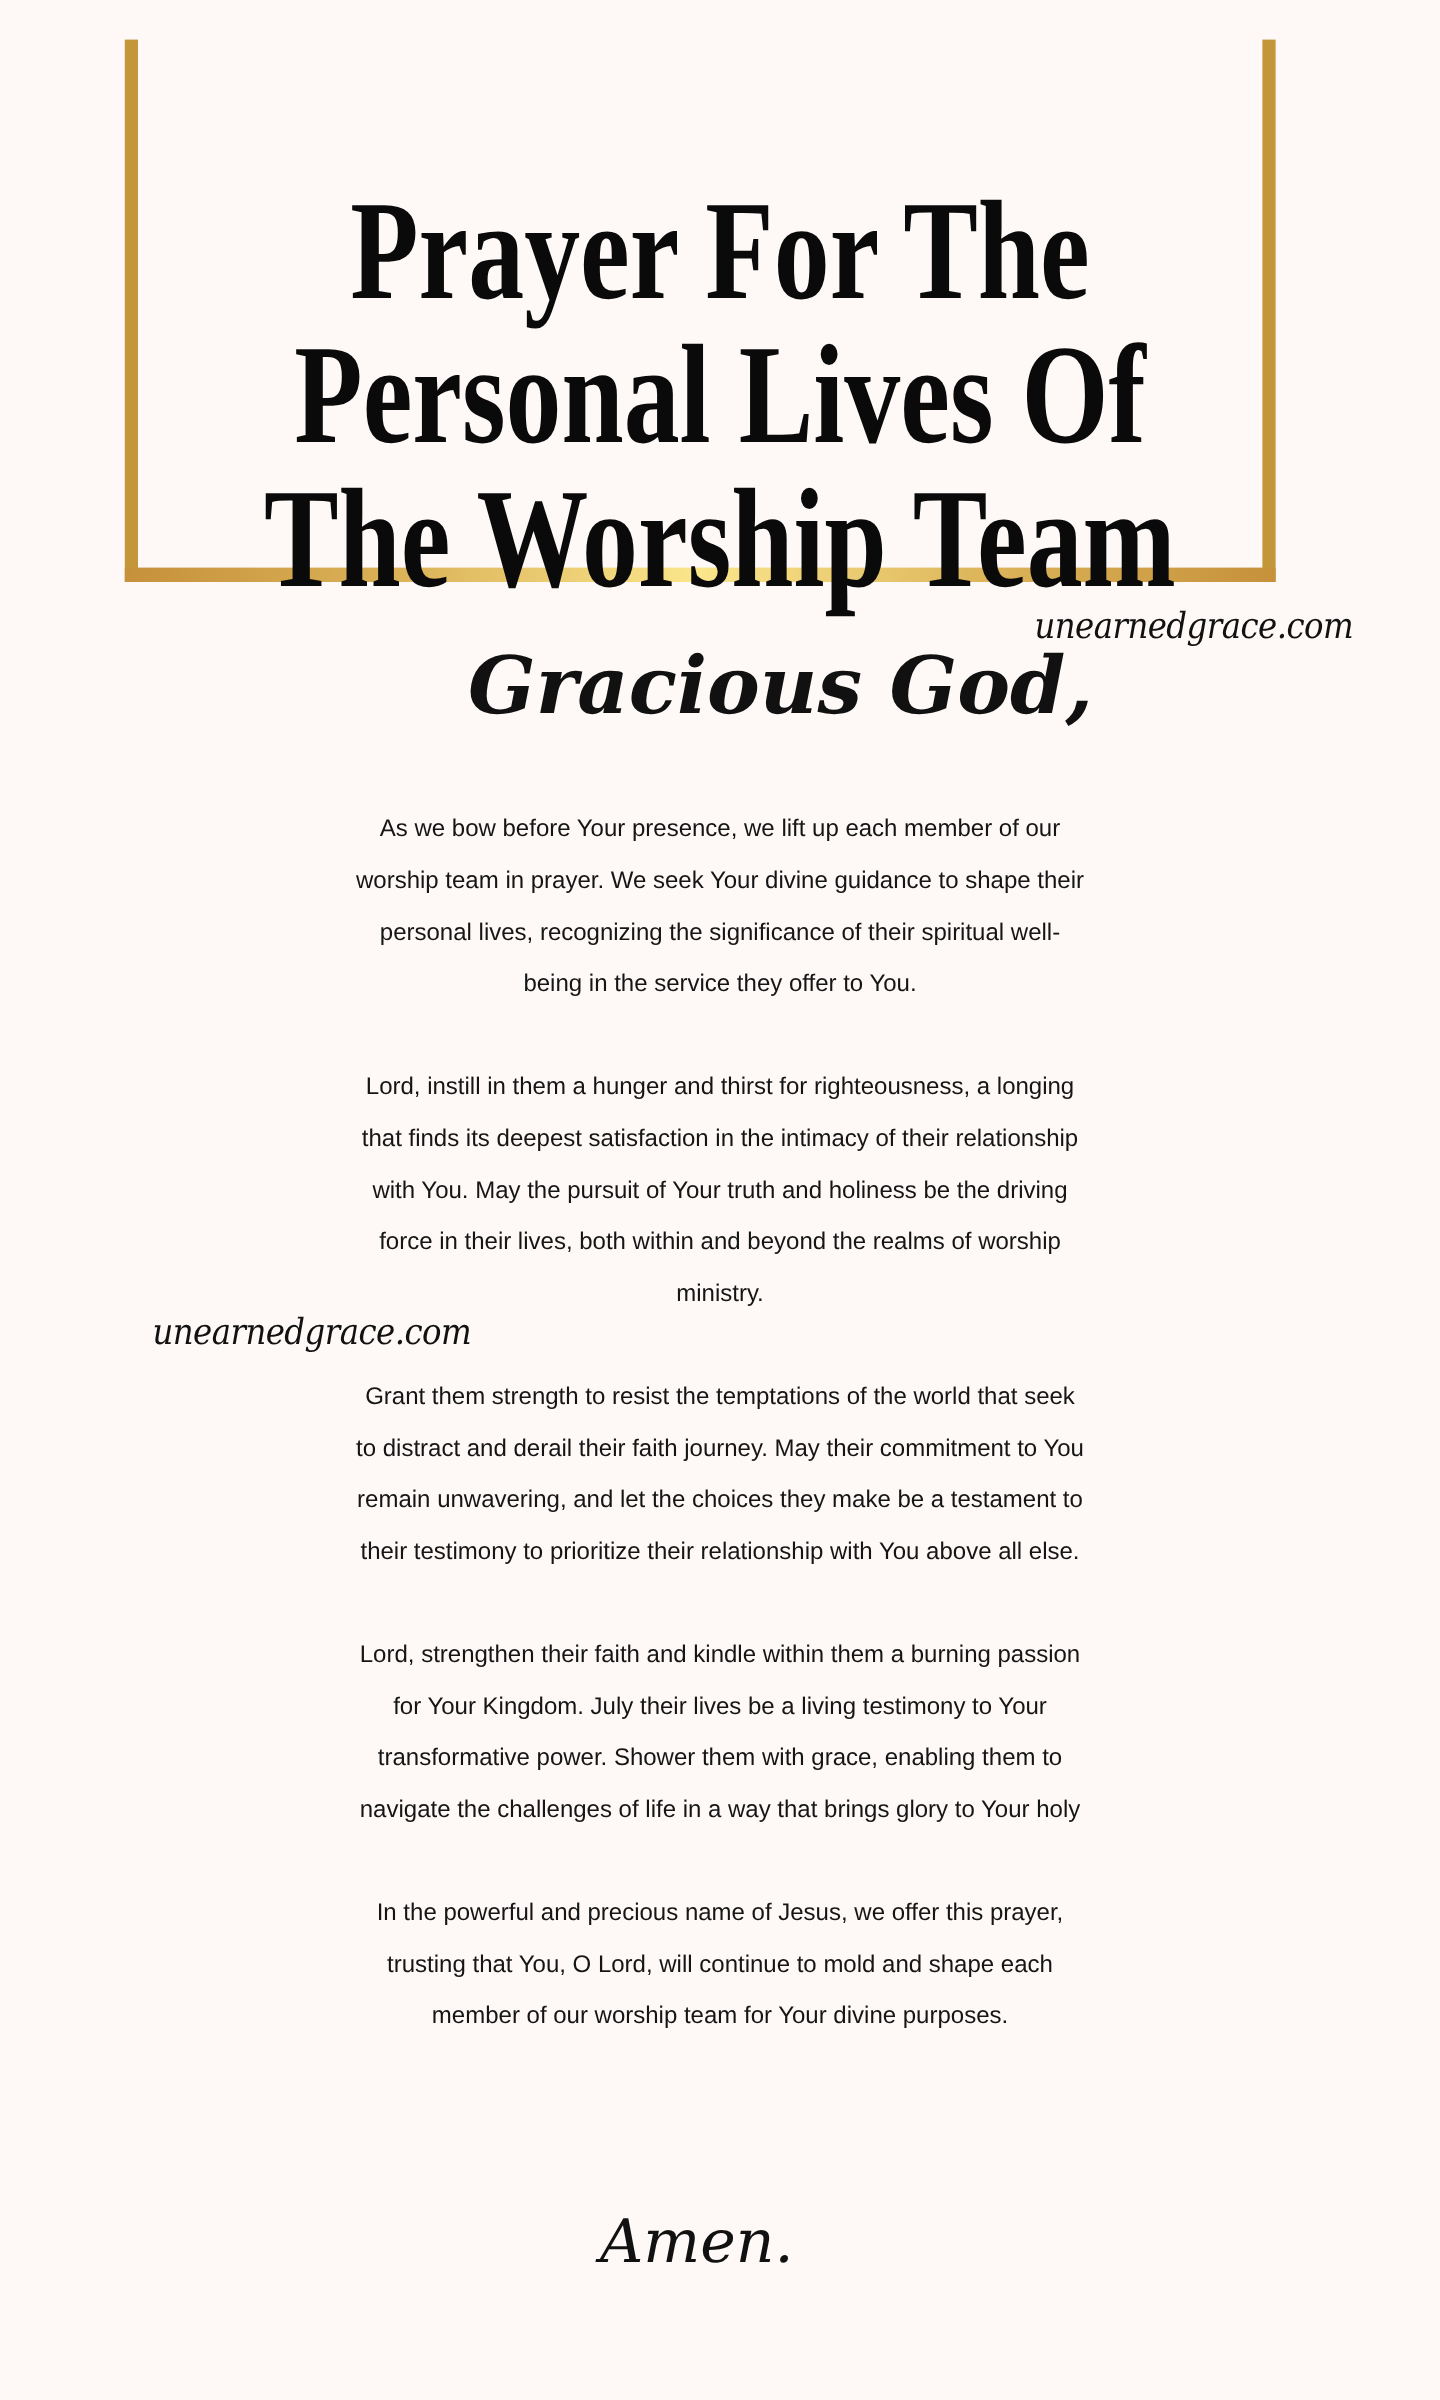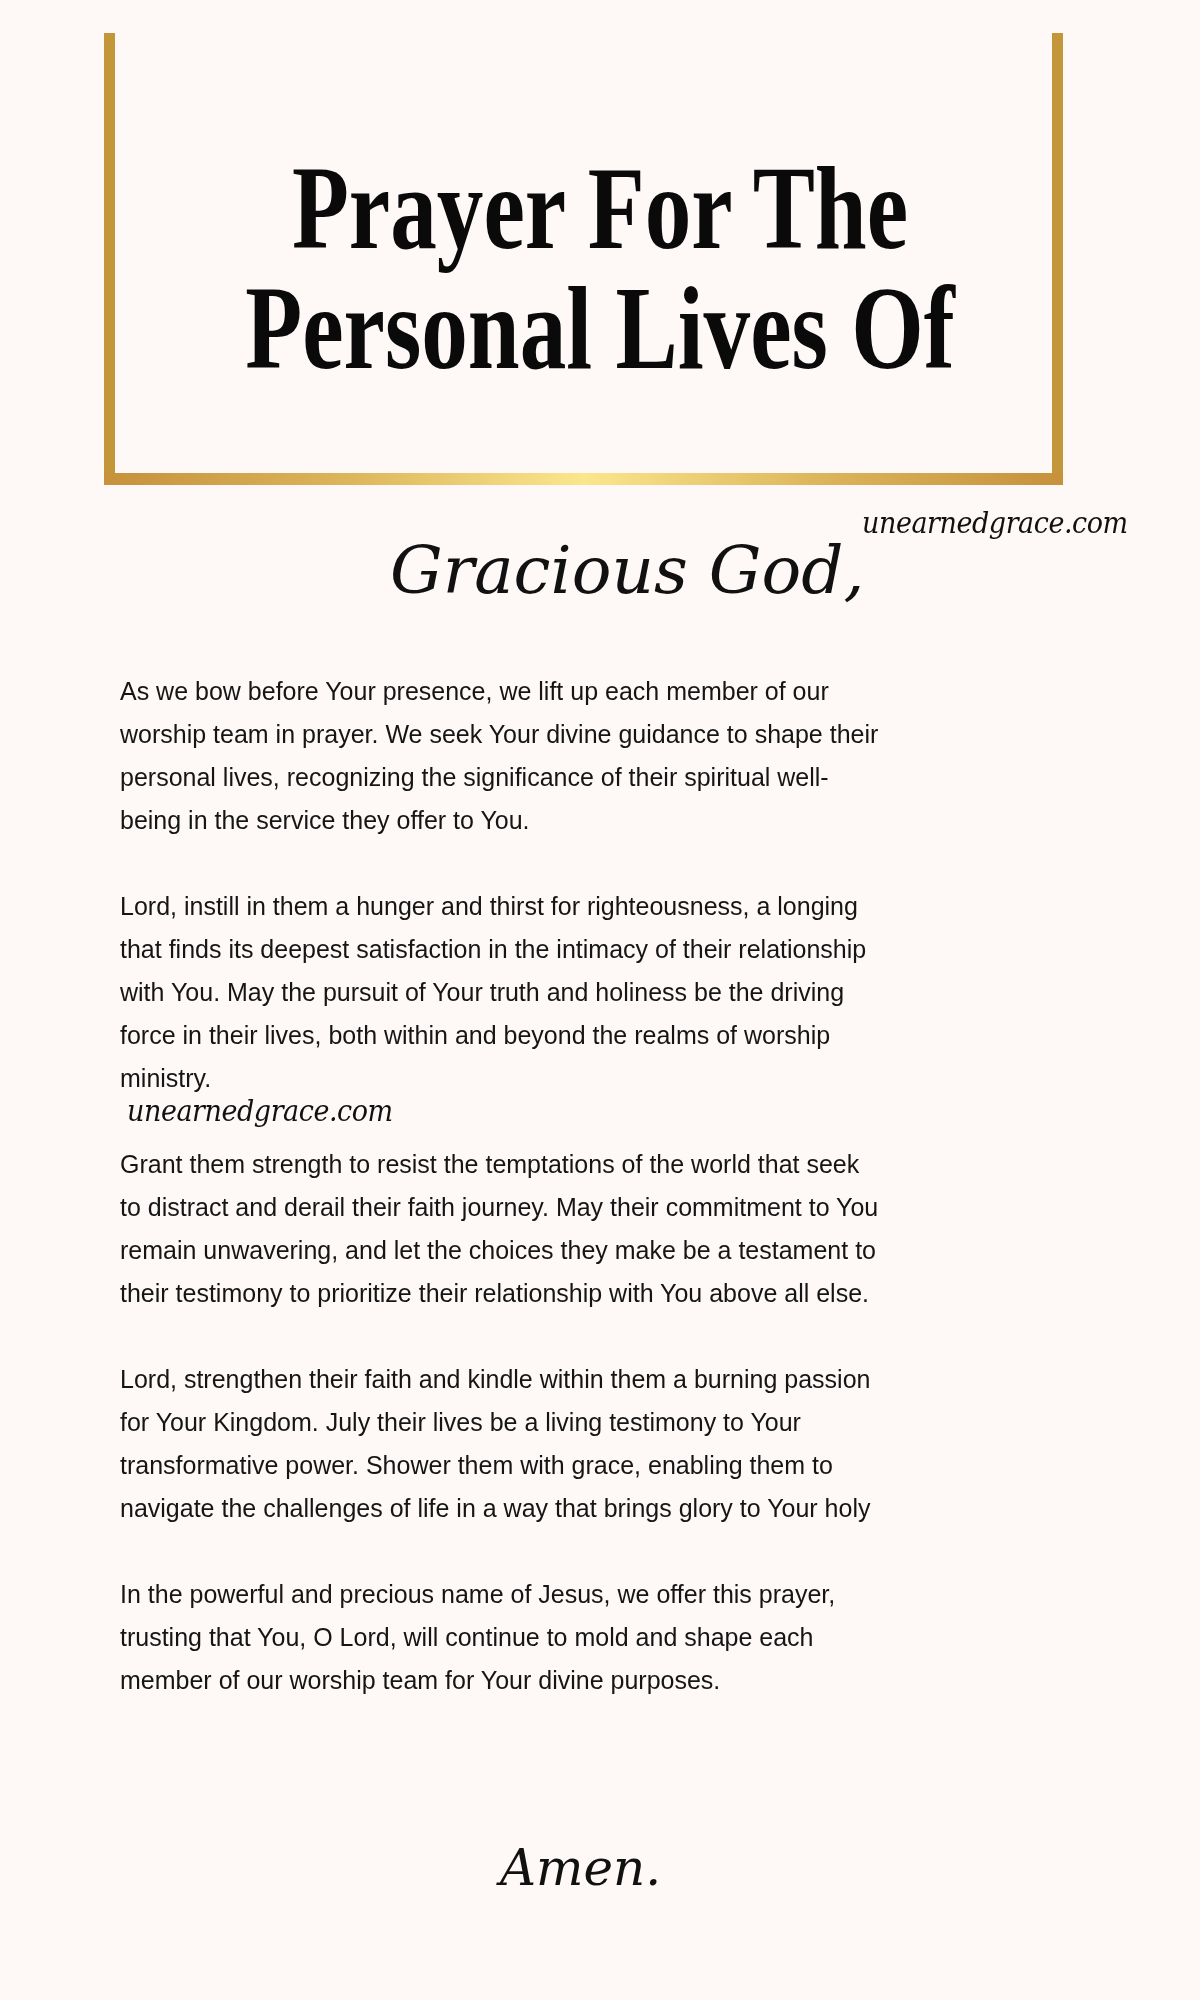--- a/index.html
+++ b/index.html
@@ -25,39 +25,40 @@
   .title-line { display: block; height: 120px; white-space: nowrap; }
   .title-line span { display: inline-block; transform: scaleX(0.79); transform-origin: center; }
   .script {
     position: absolute; font-family: "DejaVu Serif", serif; font-style: italic; color: #111;
     white-space: nowrap;
   }
   .watermark-1 { left: 862px; top: 505px; width: 252px; font-size: 30px; text-align: center;
     transform: scaleX(0.9); transform-origin: left; letter-spacing: -0.5px; }
   .watermark-2 { left: 127px; top: 1093px; width: 252px; font-size: 30px; text-align: center;
     transform: scaleX(0.9); transform-origin: left; letter-spacing: -0.5px; }
-  .salutation { left: 390px; top: 532px; width: 360px; text-align: center; font-size: 66px; font-weight: normal; }
+  .salutation { left: 390px; top: 532px; width: 360px; text-align: center; font-size: 66px; font-weight: bold; }
   .closing { left: 500px; top: 1795px; width: 150px; text-align: center; font-size: 50px; margin-top: 44px; }
   .body-text {
     position: absolute; left: 120px; top: 670px; width: 960px;
-    font-size: 25px; line-height: 43px; color: #151515;
+    text-align: center; font-size: 20px; line-height: 43px; color: #151515;
   }
   .para { margin: 0 0 43px 0; }
   .line { display: block; white-space: nowrap; height: 43px; }
 </style>
 </head>
 <body>
 
 <div class="frame-left"></div>
 <div class="frame-right"></div>
 <div class="frame-bottom"></div>
 
 <h1 class="title">
   <span class="title-line"><span>Prayer For The</span></span>
   <span class="title-line"><span>Personal Lives Of</span></span>
+  <span class="title-line"><span>The Worship Team</span></span>
 </h1>
 
 <div class="script watermark-1">unearnedgrace.com</div>
 
 <div class="script salutation">Gracious God,</div>
 
 <div class="body-text">
   <p class="para">
     <span class="line">As we bow before Your presence, we lift up each member of our</span>
     <span class="line">worship team in prayer. We seek Your divine guidance to shape their</span>

